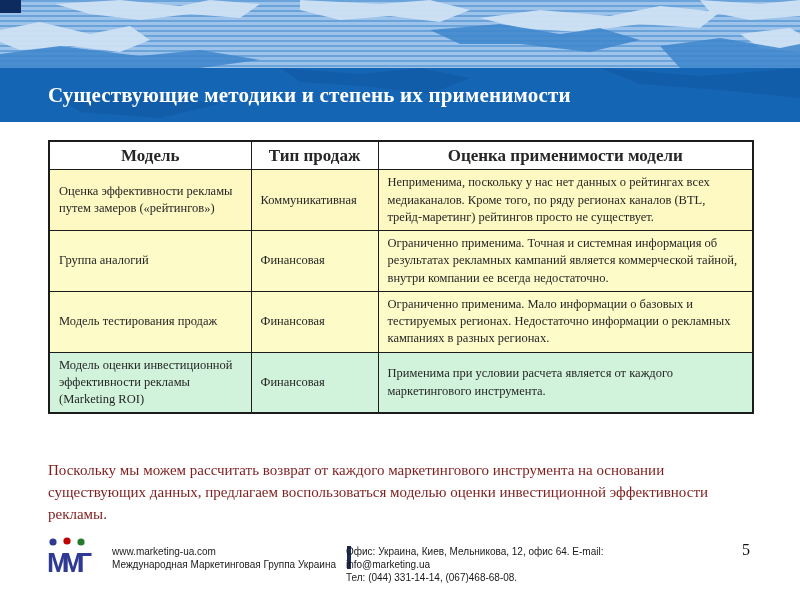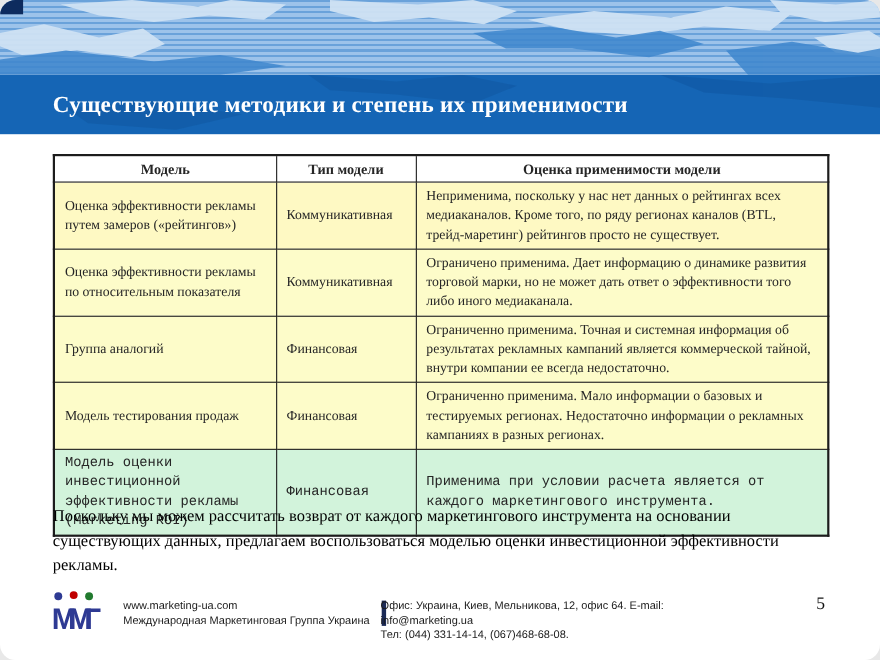--- a/index.html
+++ b/index.html
@@ -1,18 +1,18 @@
 <!DOCTYPE html>
 <html><head>
 <meta charset="utf-8">
 <style>
   html,body{margin:0;padding:0;background:#e8e8e8;}
   .slide{
     position:relative; width:800px; height:600px; background:#ffffff;
-    font-family:"Liberation Serif", serif; overflow:hidden; margin:0 auto;border-radius:14px;
+    font-family:"Liberation Serif", serif; overflow:hidden; margin:0 auto;
   }
   
   .header-top{
     position:absolute; top:0; left:0; width:800px; height:68px;
     background:repeating-linear-gradient(180deg,
       #6aa2da 0px, #6aa2da 2px,
       #9dc3ea 2px, #9dc3ea 5px);
   }
   .header-map{position:absolute; top:0; left:0;}
   .title-band{
@@ -31,31 +31,31 @@
   .model-table{
     position:absolute; top:140px; left:48px; width:704px;
     border-collapse:collapse; table-layout:fixed;
     border:2px solid #1c1c1c;
     font-size:12.5px; color:#262626; line-height:1.38;
   }
   .model-table th, .model-table td{
     border:1px solid #1c1c1c; padding:4px 9px; vertical-align:middle;
   }
   .model-table th{
-    background:#ffffff; font-size:13px; font-weight:bold; text-align:center;
+    background:#ffffff; font-size:17px; font-weight:bold; text-align:center;
     height:19px; padding:2px 6px;
   }
   .model-table td{ text-align:left; }
   tr.data-row-0{height:55px;} tr.data-row-1{height:56px;}
   tr.data-row-2{height:56px;} tr.data-row-3{height:55px;}
-  tr.data-row-4{height:56px;font-family:Liberation Mono, monospace;}
+  tr.data-row-4{height:56px;}
   
   .summary{
     position:absolute; top:459px; left:48px; width:702px;
-    font-size:15px; line-height:1.47; color:#000000; margin:0;
+    font-size:15px; line-height:1.47; color:#7f1d1d; margin:0;
   }
   
   .footer{position:absolute; top:532px; left:0; width:672px; height:56px;
     font-family:"Liberation Sans", sans-serif;}
   .logo{position:absolute; left:46px; top:4px;}
   .company-block{position:absolute; left:112px; top:13px; font-size:10px;
     line-height:13px; color:#1a1a1a;}
   .footer-divider{position:absolute; left:347px; top:14px; width:4px; height:23px;
     background:#1b2a56;}
   .office-block{position:absolute; left:346px; top:13px; font-size:10px;
@@ -101,34 +101,29 @@
 
   <table class="model-table">
     <colgroup>
         <col style="width:202px">
         <col style="width:127px">
         <col style="width:375px">
       </colgroup>
     <thead>
       <tr>
         <th>Модель</th>
-        <th>Тип модели</th>
+        <th>Тип продаж</th>
         <th>Оценка применимости модели</th>
       </tr>
     </thead>
     <tbody>
       <tr class="data-row-0" style="background: #fef9c3;">
         <td>Оценка эффективности рекламы путем замеров («рейтингов»)</td>
         <td>Коммуникативная</td>
         <td>Неприменима, поскольку у нас нет данных о рейтингах всех медиаканалов. Кроме того, по ряду регионах каналов (BTL, трейд-маретинг) рейтингов просто не существует.</td>
-      </tr>
-      <tr class="data-row-1" style="background: rgb(253, 252, 201);">
-        <td>Оценка эффективности рекламы по относительным показателя</td>
-        <td>Коммуникативная</td>
-        <td>Ограничено применима. Дает информацию о динамике развития торговой марки, но не может дать ответ о эффективности того либо иного медиаканала.</td>
       </tr>
       <tr class="data-row-2" style="background: rgb(253, 252, 201);">
         <td>Группа аналогий</td>
         <td>Финансовая</td>
         <td>Ограниченно применима. Точная и системная информация об результатах рекламных кампаний является коммерческой тайной, внутри компании ее всегда недостаточно.</td>
       </tr>
       <tr class="data-row-3" style="background: rgb(253, 252, 201);">
         <td>Модель тестирования продаж</td>
         <td>Финансовая</td>
         <td>Ограниченно применима. Мало информации о базовых и тестируемых регионах. Недостаточно информации о рекламных кампаниях в разных регионах.</td>

